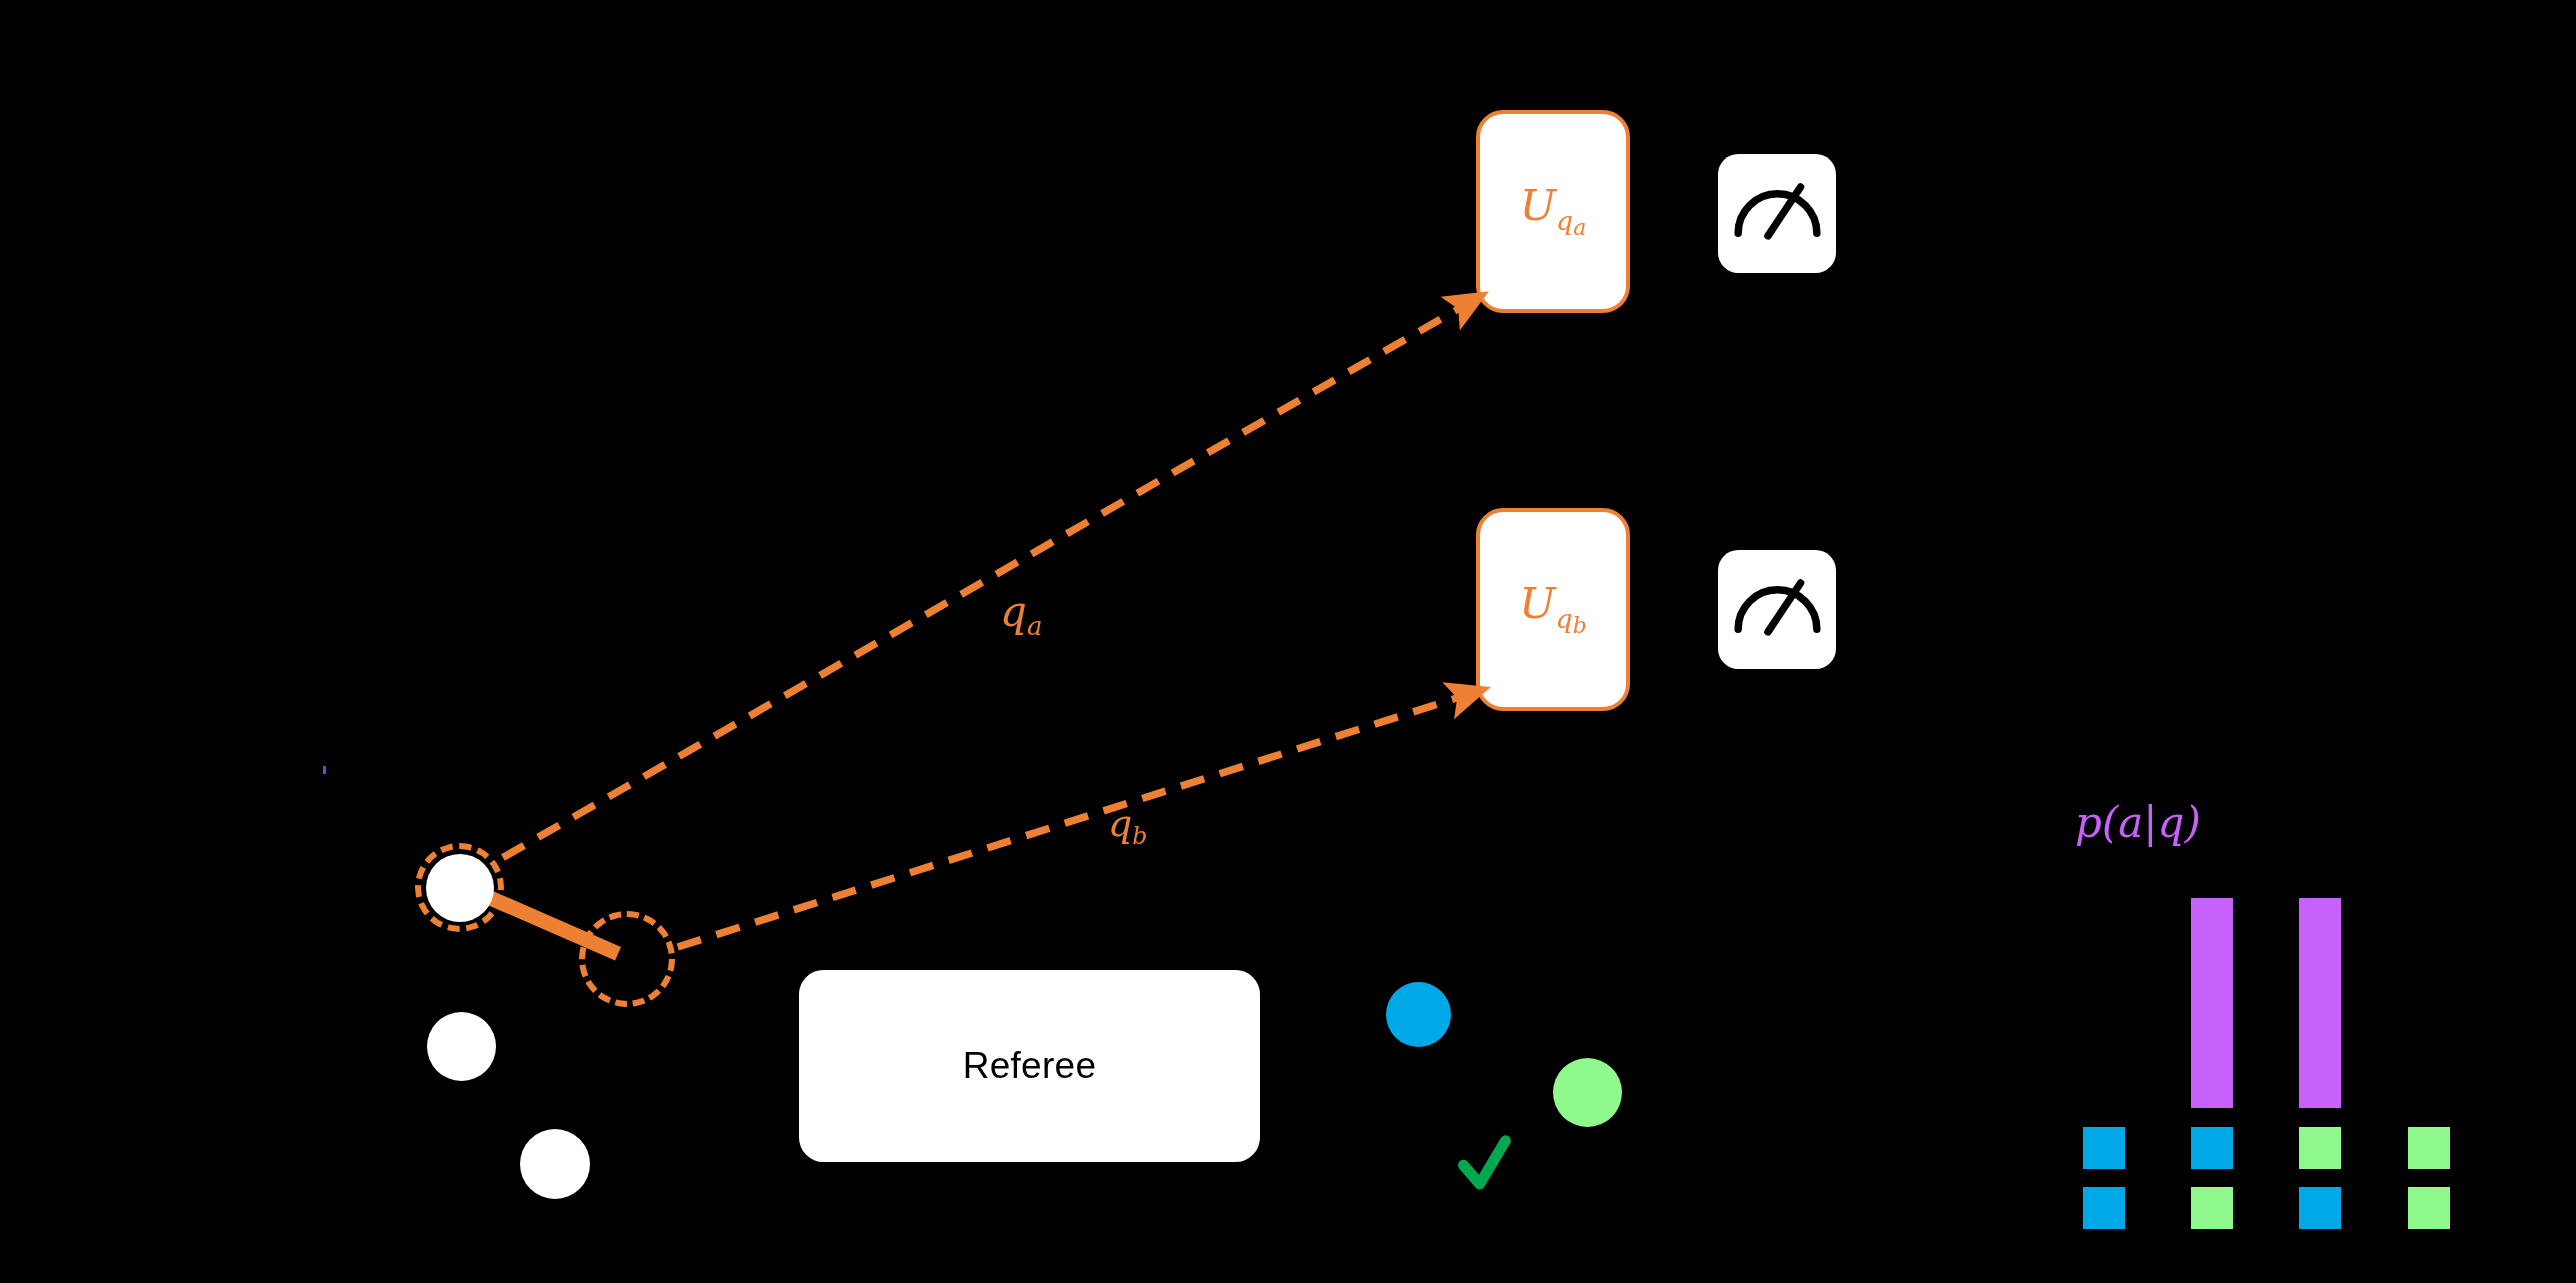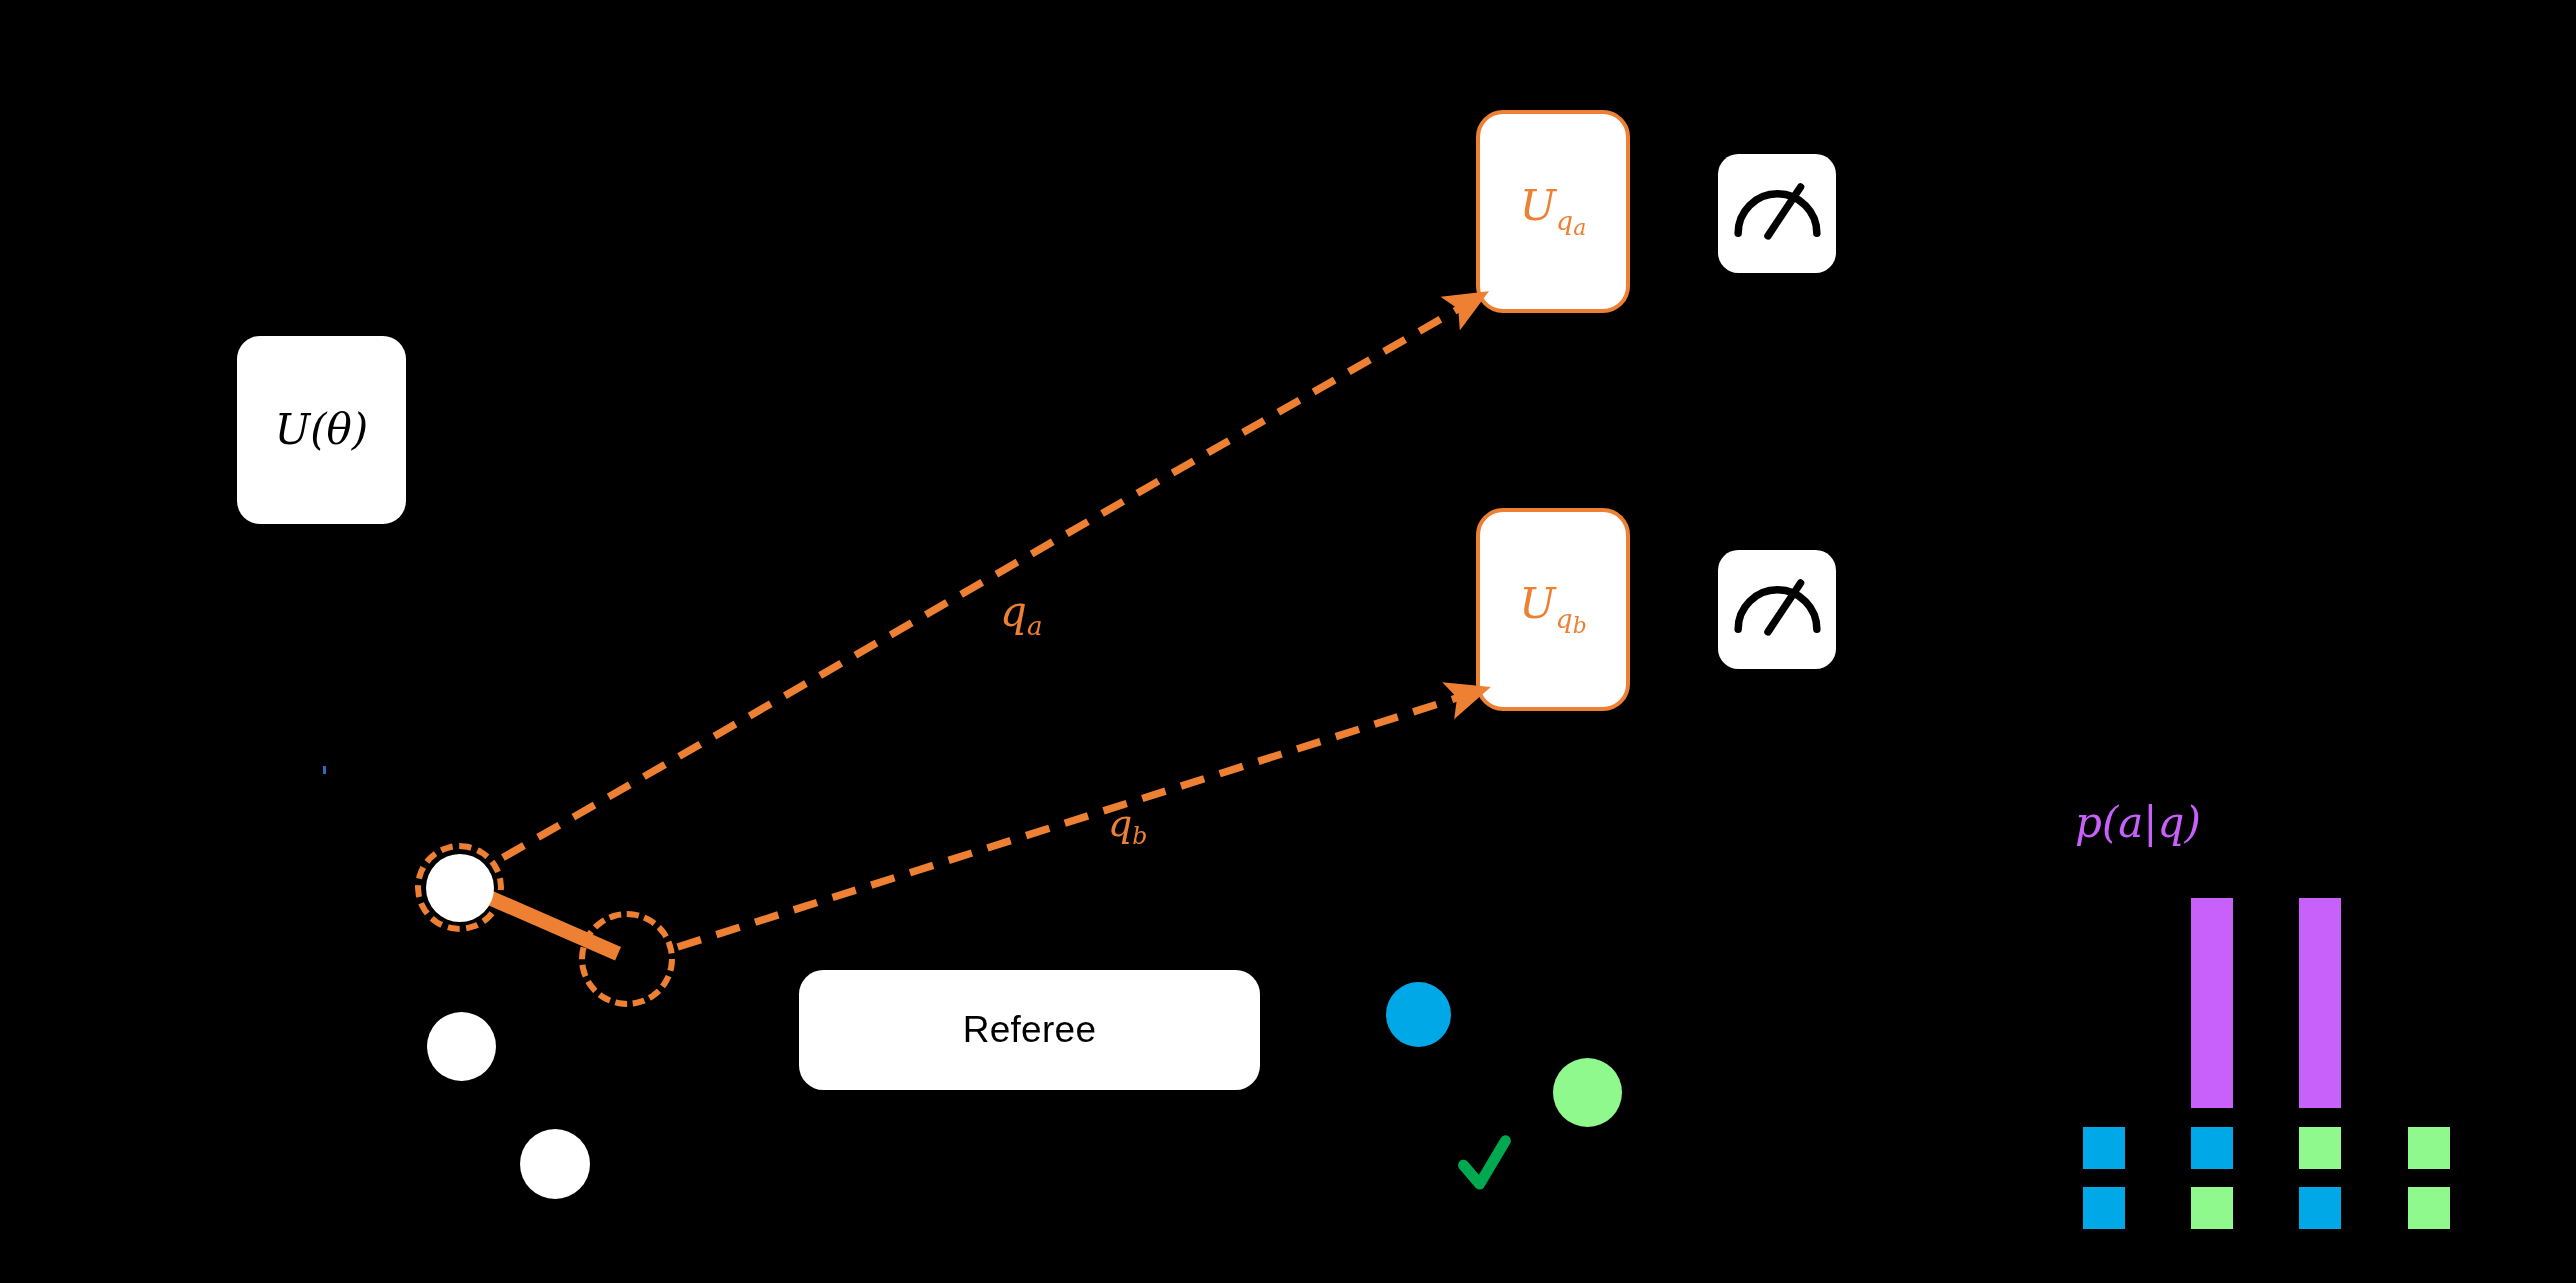--- a/index.html
+++ b/index.html
@@ -50,23 +50,20 @@
     font-family:"DejaVu Serif","Liberation Serif",serif;
     font-style:italic;color:#C860FA;font-size:42px;line-height:1;white-space:nowrap;
   }
   .tiny{position:absolute;}
 </style>
 </head>
 <body>
 
 <div id="stage">
 
-  <div class="wbox" style="left:237px;top:336px;width:169px;height:188px;">
-    <span class="mathlabel" style="font-size:42px;">U(θ)</span>
-  </div>
 
   <div class="obox" style="left:1476px;top:508px;width:146px;height:195px;">
     <span class="mathlabel" style="font-size:43px;">
       <span>U</span><span class="sub"><span>q</span><span class="subsub">b</span></span>
     </span>
   </div>
 
   <div class="obox" style="left:1476px;top:110px;width:146px;height:195px;">
     <span class="mathlabel" style="font-size:43px;">
       <span>U</span><span class="sub"><span>q</span><span class="subsub">a</span></span>
@@ -80,21 +77,21 @@
     </svg>
   </div>
 
   <div class="wbox" style="left:1718px;top:550px;width:118px;height:119px;border-radius:20.3px;">
     <svg width="95" height="75" viewBox="0 0 140 110">
       <path d="M12 84 A 58 58 0 0 1 128 84" fill="none" stroke="#000" stroke-width="11" stroke-linecap="round"></path>
       <line x1="56" y1="88" x2="104" y2="16" stroke="#000" stroke-width="11" stroke-linecap="round"></line>
     </svg>
   </div>
 
-  <div class="wbox" style="left:799px;top:970px;width:461px;height:120px;border-radius:24.4px;">
+  <div class="wbox" style="left:799px;top:970px;width:461px;height:192px;border-radius:24.4px;">
     <span class="plainlabel">Referee</span>
   </div>
 
   <svg class="overlay" viewBox="0 0 3802 1894" width="2576" height="1283">
     <defs>
       <marker id="arrowOrange" markerWidth="6" markerHeight="6" refX="3.1" refY="3" orient="auto" markerUnits="strokeWidth">
         <path d="M0,0.4 L6,3 L0,5.6 L1.25,3 Z" fill="#ED8033"></path>
       </marker>
     </defs>
 

